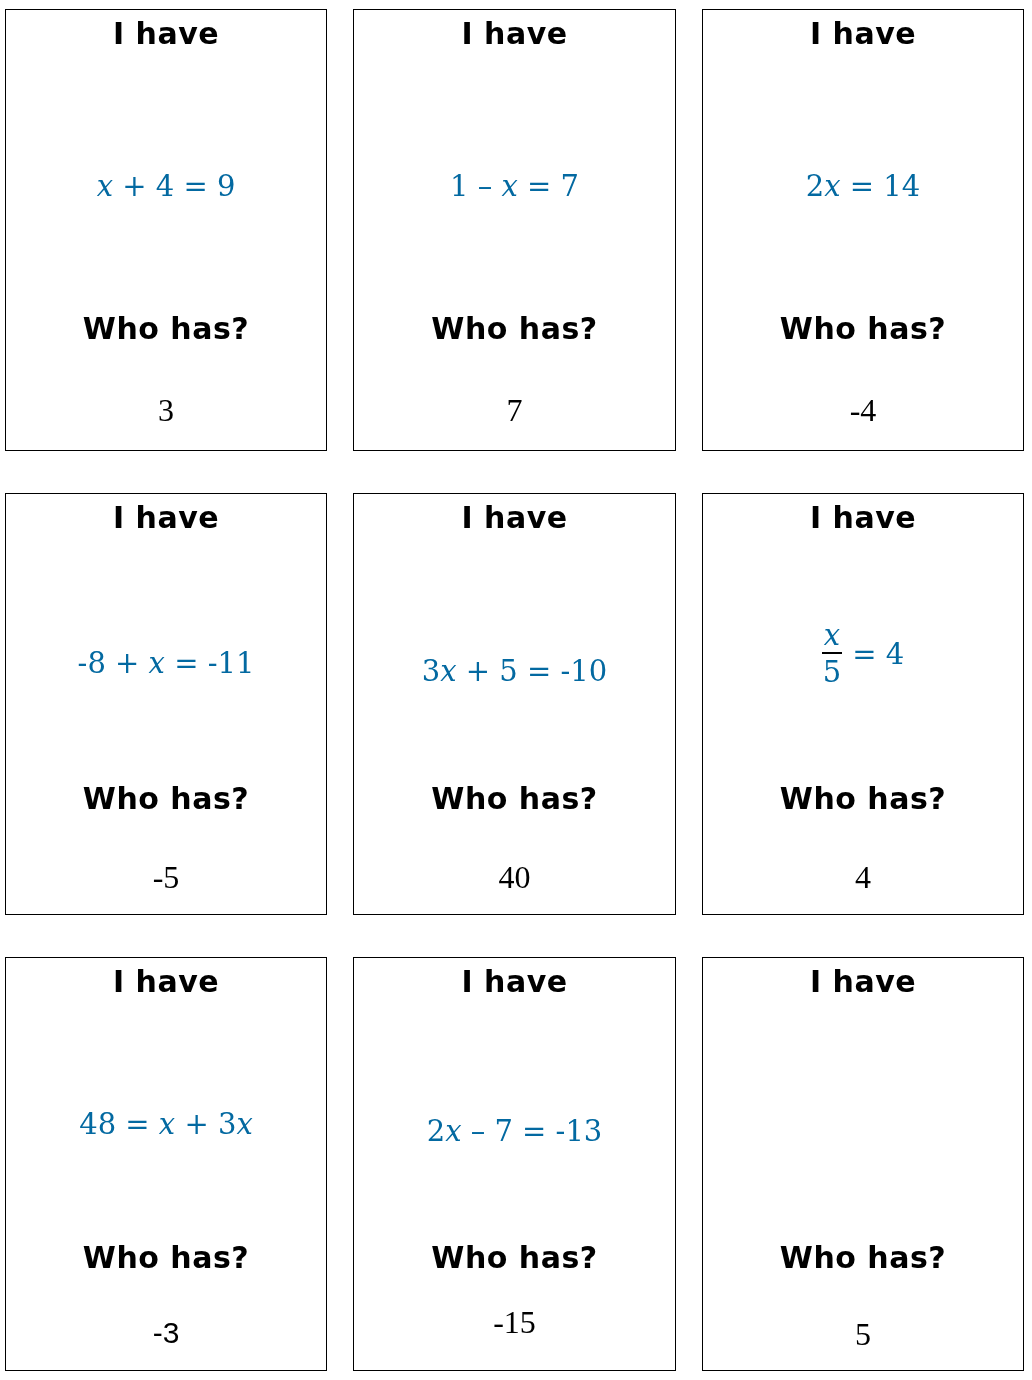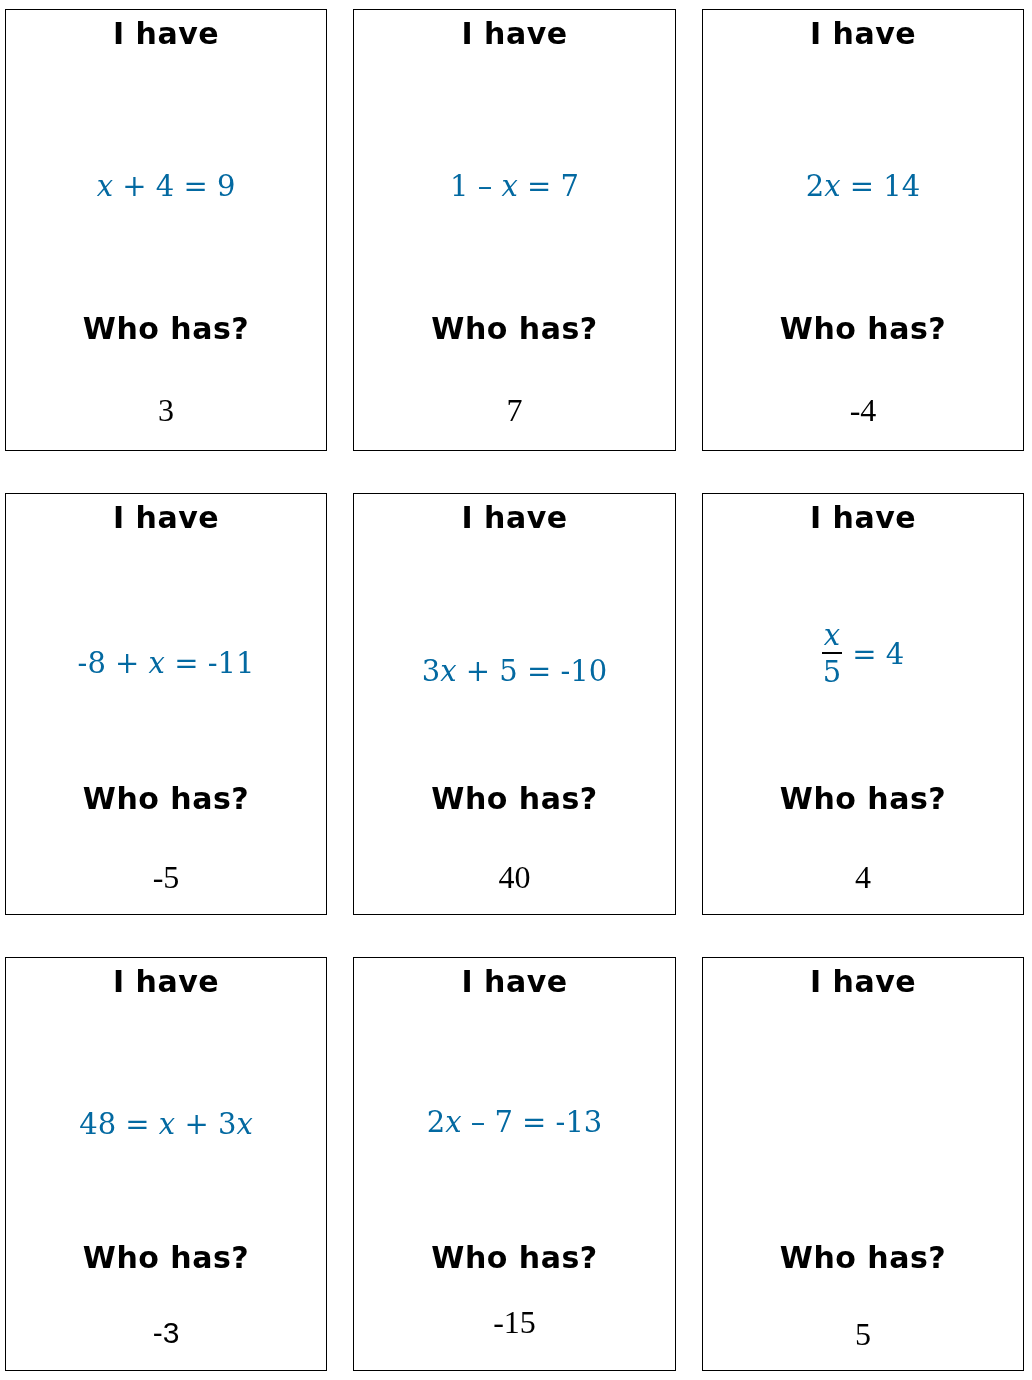--- a/index.html
+++ b/index.html
@@ -84,21 +84,21 @@
       <div class="answer" style="top: 365.03px;">4</div>
     </div>
     <div class="card" style="left: 5px; top: 957px; width: 322px; height: 414px;">
       <div class="heading" style="top: 6px;">I have</div>
       <div class="eq" style="top: 149.04px;"><span>48 = </span><span class="var">x</span><span> + 3</span><span class="var">x</span></div>
       <div class="heading" style="top: 281.52px;">Who has?</div>
       <div class="answer sans" style="top: 358.11px;">-3</div>
     </div>
     <div class="card" style="left: 353px; top: 957px; width: 323px; height: 414px;">
       <div class="heading" style="top: 6px;">I have</div>
-      <div class="eq" style="top: 147px;"><span>2</span><span class="var">x</span><span> – 7 = -13</span></div>
+      <div class="eq" style="top: 156px;"><span>2</span><span class="var">x</span><span> – 7 = -13</span></div>
       <div class="heading" style="top: 281.52px;">Who has?</div>
       <div class="answer" style="top: 346px;">-15</div>
     </div>
     <div class="card" style="left: 702px; top: 957px; width: 322px; height: 414px;">
       <div class="heading" style="top: 6px;">I have</div>
       <div class="heading" style="top: 281.52px;">Who has?</div>
       <div class="answer" style="top: 358.11px;">5</div>
     </div>
   </div>
 

